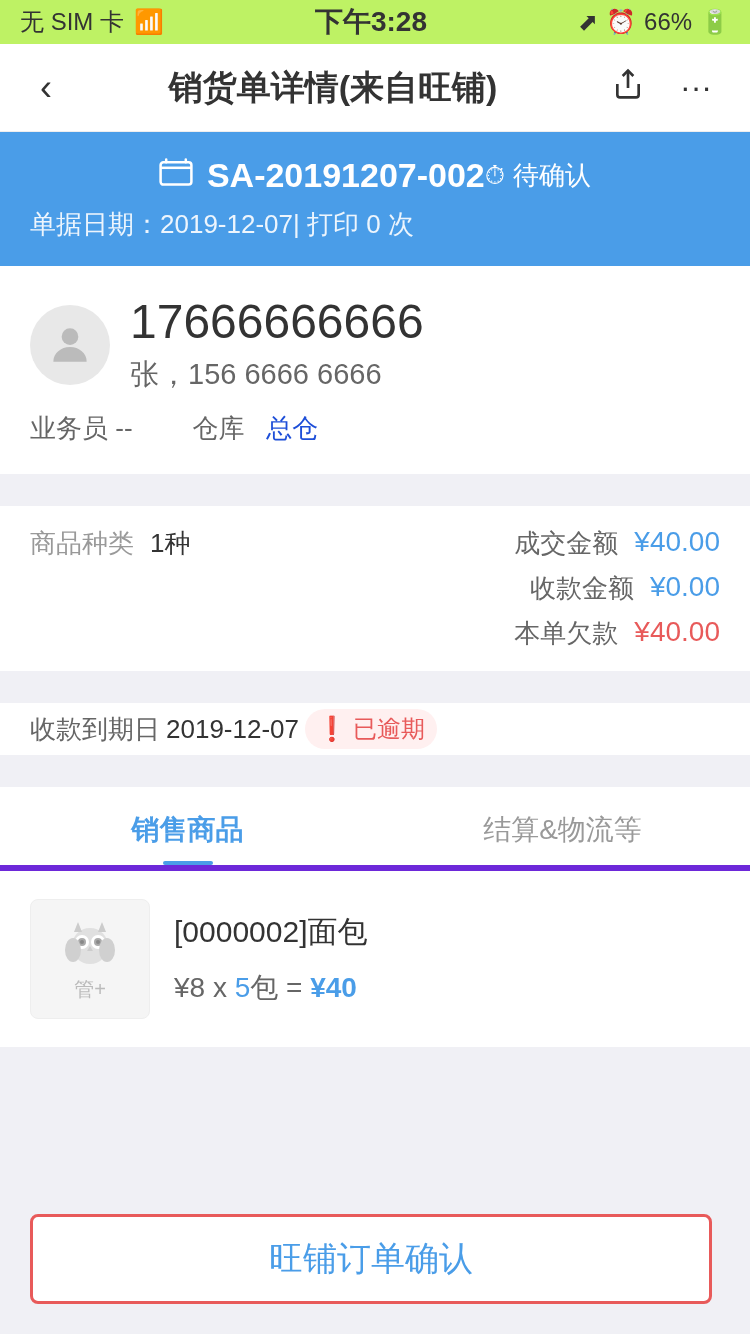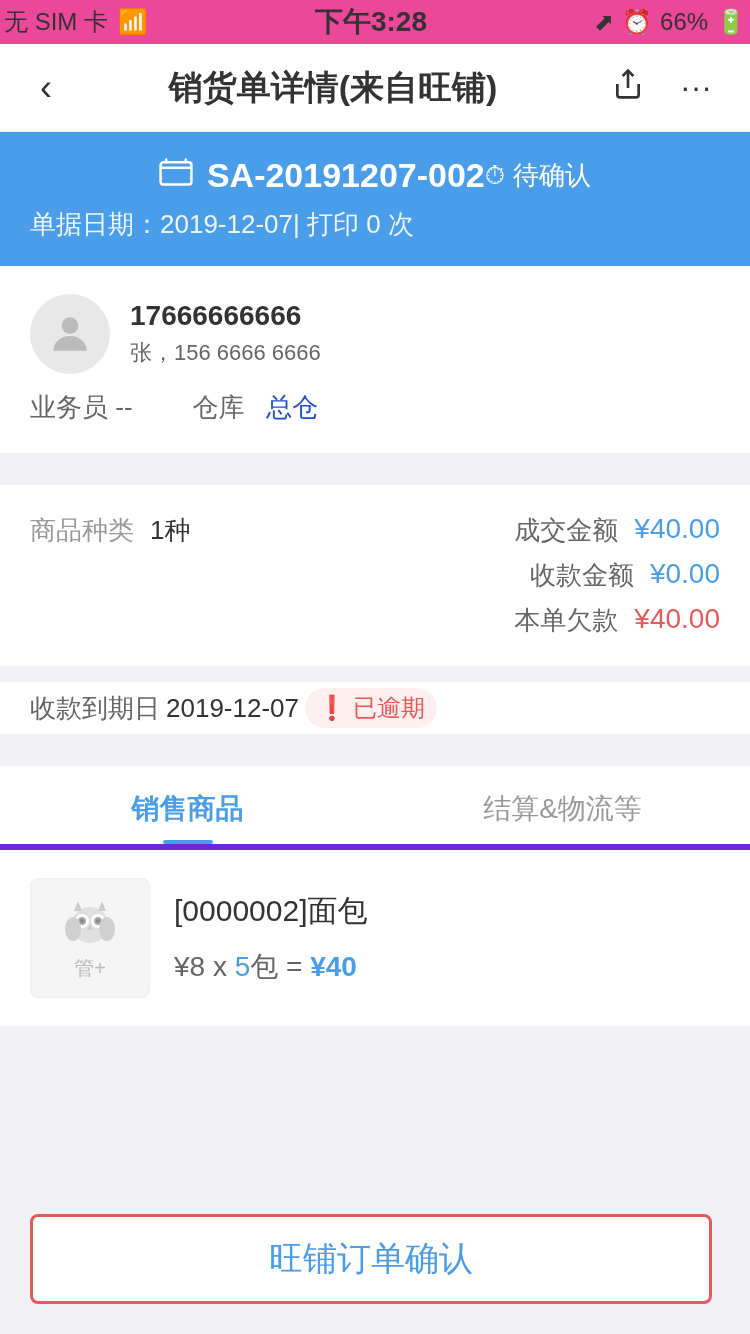--- a/index.html
+++ b/index.html
@@ -9,25 +9,25 @@
       min-height: 1334px;
       font-family: -apple-system, 'PingFang SC', 'Helvetica Neue', sans-serif;
       background: #f0f0f5;
       font-size: 28px;
       color: #333;
     }
 
     
     .status-bar {
       height: 44px;
-      background: #ec4899;
+      background: #bef264;
       display: flex;
       align-items: center;
       justify-content: space-between;
-      padding: 0 4px;
+      padding: 0 20px;
       font-size: 24px;
       font-weight: 500;
     }
     .status-left { display: flex; align-items: center; gap: 10px; }
     .status-center { font-size: 28px; font-weight: 600; }
     .status-right { display: flex; align-items: center; gap: 8px; font-size: 24px; }
 
     
     .nav-bar {
       height: 88px;
@@ -104,46 +104,47 @@
     .customer-avatar {
       width: 80px;
       height: 80px;
       border-radius: 50%;
       background: #e8e8e8;
       display: flex;
       align-items: center;
       justify-content: center;
     }
     .customer-phone {
-      font-size: 28px;
-      font-weight: 700;
+      font-size: 48px;
+      font-weight: 400;
       color: #333;
     }
     .customer-name {
-      font-size: 22px;
+      font-size: 29px;
       color: #666;
       margin-top: 6px;
     }
     .customer-meta {
       display: flex;
       gap: 60px;
       margin-top: 10px;
     }
     .meta-item {
       font-size: 26px;
       color: #666;
     }
     .meta-value {
       color: #1d4ed8;
     }
 
     
     .summary-card {
       background: #fff;
-      padding: 28px 30px;
+      padding: 20px 30px;
+      margin-bottom: 16px;
     }
     .summary-row {
       display: flex;
       justify-content: space-between;
       align-items: flex-start;
     }
     .summary-left {
       display: flex;
       align-items: center;
       gap: 16px;

